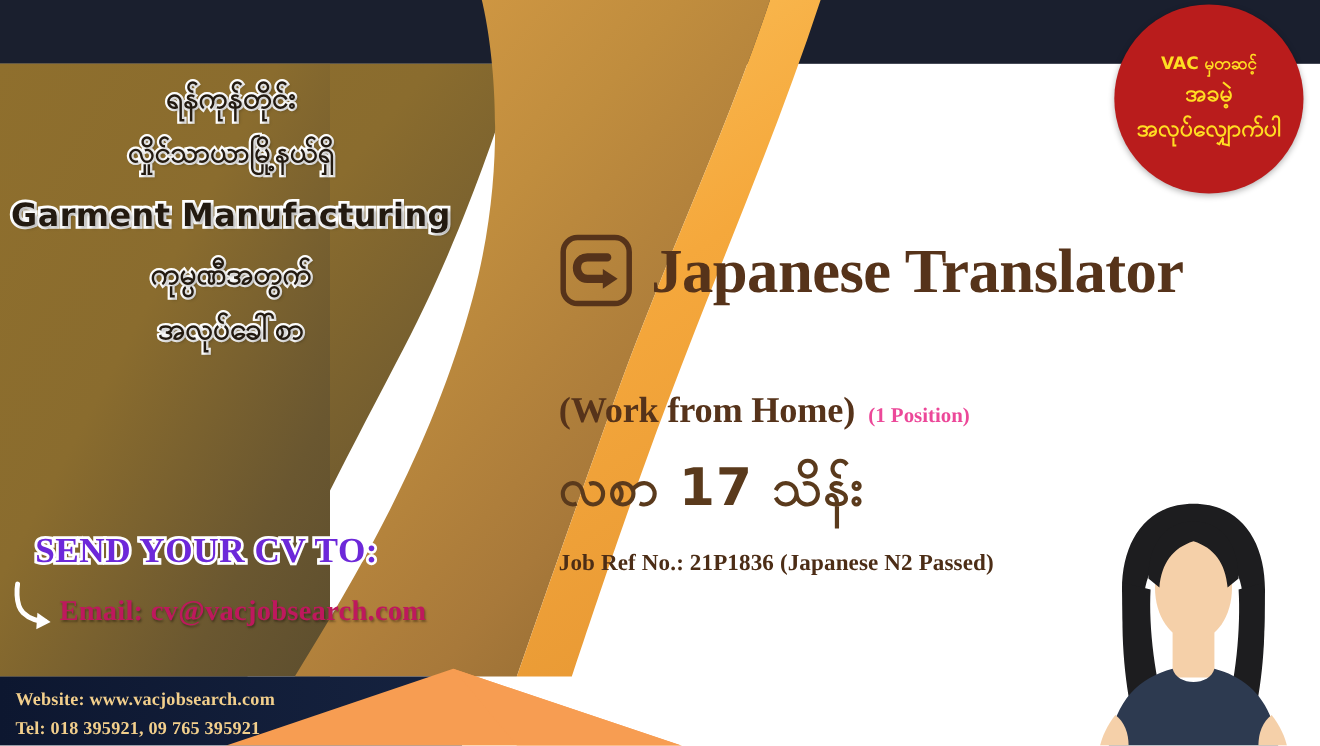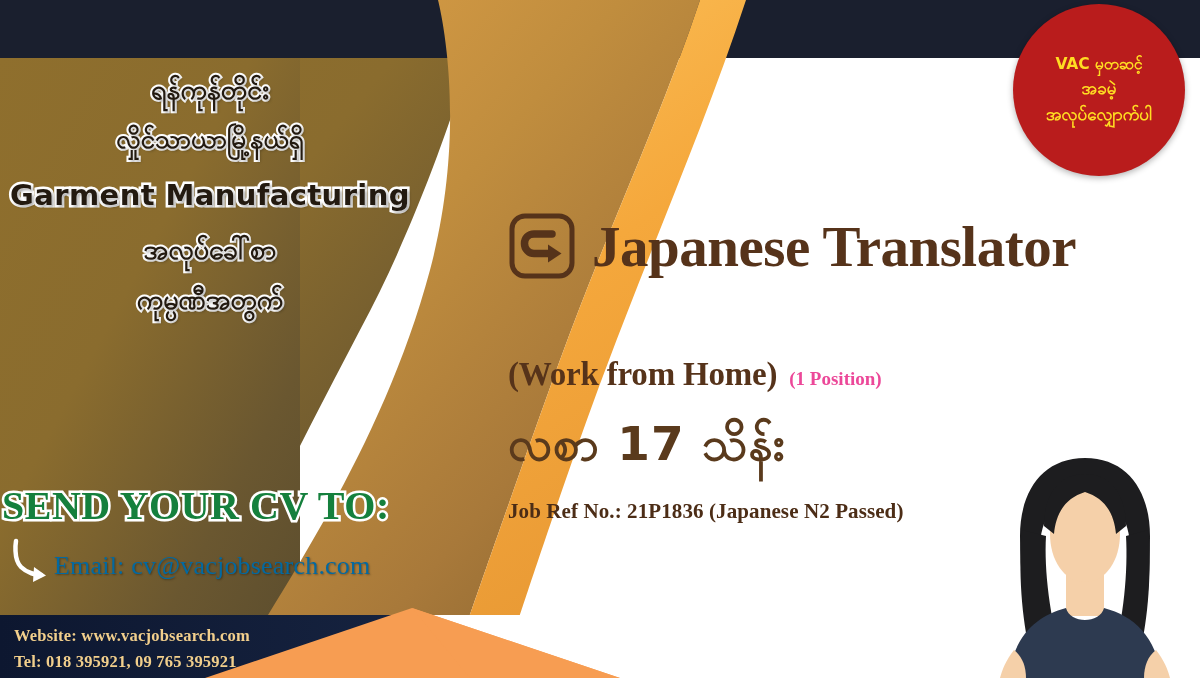--- a/index.html
+++ b/index.html
@@ -74,26 +74,26 @@
   .send-block {
     position: absolute;
     left: 0;
     top: 482px;
     width: 420px;
     z-index: 6;
   }
 
   .send-title {
     font-family: "Liberation Serif", "DejaVu Serif", serif;
-    font-size: 40px;
-    font-weight: 700;
-    color: #15803d;
+    font-size: 32px;
+    font-weight: 700;
+    color: #6d28d9;
     letter-spacing: 0.5px;
     margin: 0 0 4px 0;
-    padding-left: 2px;
+    padding-left: 32px;
     -webkit-text-stroke: 5px #ffffff;
     paint-order: stroke fill;
     text-shadow: 0 0 1px #ffffff;
   }
 
   .email-row {
     display: flex;
     align-items: flex-end;
     padding-left: 8px;
     margin-top: 8px;
@@ -102,22 +102,22 @@
   .arrow-icon {
     width: 42px;
     height: 48px;
     flex: none;
     margin-right: 4px;
   }
 
   .email-text {
     font-family: "Liberation Serif", "DejaVu Serif", serif;
     font-size: 26px;
-    font-weight: 400;
-    color: #0369a1;
+    font-weight: 700;
+    color: #be185d;
     letter-spacing: 0.2px;
     padding-bottom: 4px;
     text-shadow: 1px 1px 2px rgba(0,0,0,0.35);
   }
 
   
   .footer {
     position: absolute;
     left: 0;
     bottom: 0;
@@ -223,21 +223,21 @@
     z-index: 9;
     display: flex;
     flex-direction: column;
     align-items: center;
     justify-content: center;
     box-shadow: 0 2px 6px rgba(0,0,0,0.30);
   }
 
   .badge-line {
     font-family: "DejaVu Sans", "Liberation Sans", sans-serif;
-    font-size: 17px;
+    font-size: 21px;
     font-weight: 700;
     color: #ffdd22;
     line-height: 1.5;
     text-align: center;
     white-space: nowrap;
   }
   .badge-line.b1 { font-size: 15.5px; }
 
   
   .avatar {
@@ -297,22 +297,22 @@
     <path d="M0,615 L420,615 L420,678 L0,678 Z" fill="url(#botBar)"></path>
 
     <path d="M412,608 L620,678 L205,678 Z" fill="#f79d52"></path>
     <path d="M412,608 L620,678 L470,678 Z" fill="#f79d52"></path>
   </svg>
 
   <div class="left-col">
     <p class="mm-line">ရန်ကုန်တိုင်း</p>
     <p class="mm-line mm-2">လှိုင်သာယာမြို့နယ်ရှိ</p>
     <p class="garment-line">Garment  Manufacturing</p>
+    <p class="mm-line">ကုမ္ပဏီအတွက်</p>
     <p class="mm-line">အလုပ်ခေါ်စာ</p>
-    <p class="mm-line">ကုမ္ပဏီအတွက်</p>
   </div>
 
   <div class="send-block">
     <div class="send-title">SEND YOUR CV TO:</div>
     <div class="email-row">
       <svg class="arrow-icon" viewBox="0 0 42 48">
         <path d="M8,4 C8,4 5,22 13,30 C19,36 28,38 33,38" fill="none" stroke="#ffffff" stroke-width="4.5" stroke-linecap="round"></path>
         <path d="M26,30 L38,38.5 L25,45 Z" fill="#ffffff"></path>
       </svg>
       <div class="email-text">Email: cv@vacjobsearch.com</div>

